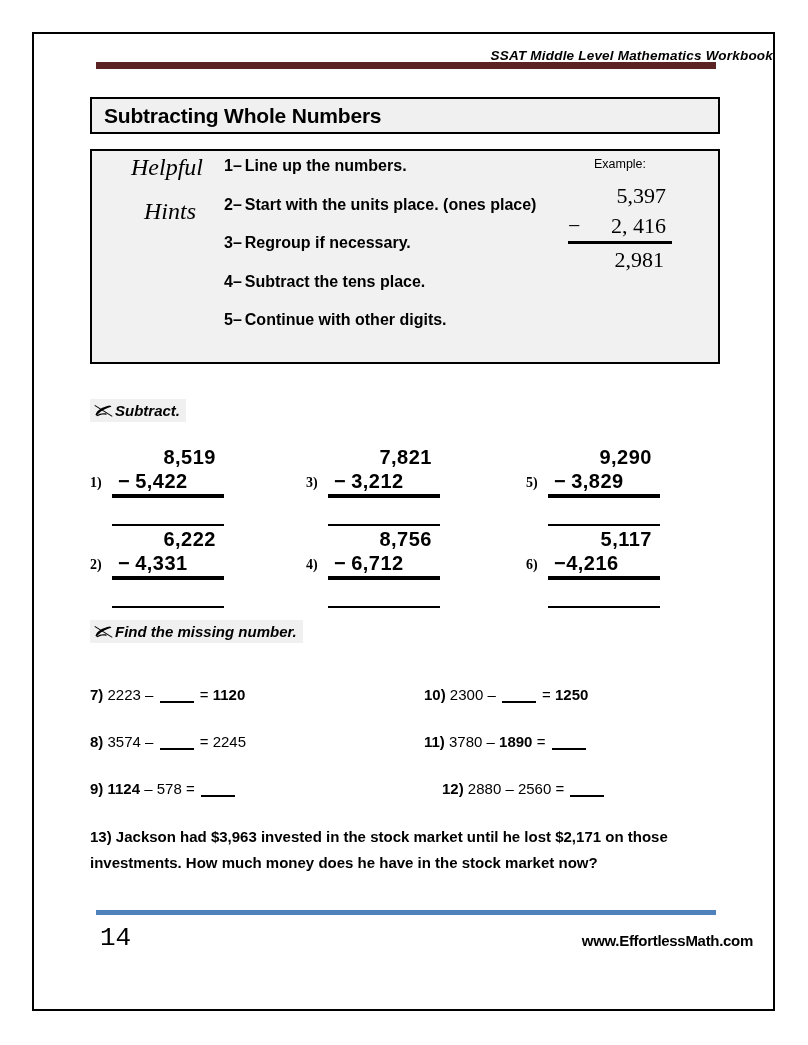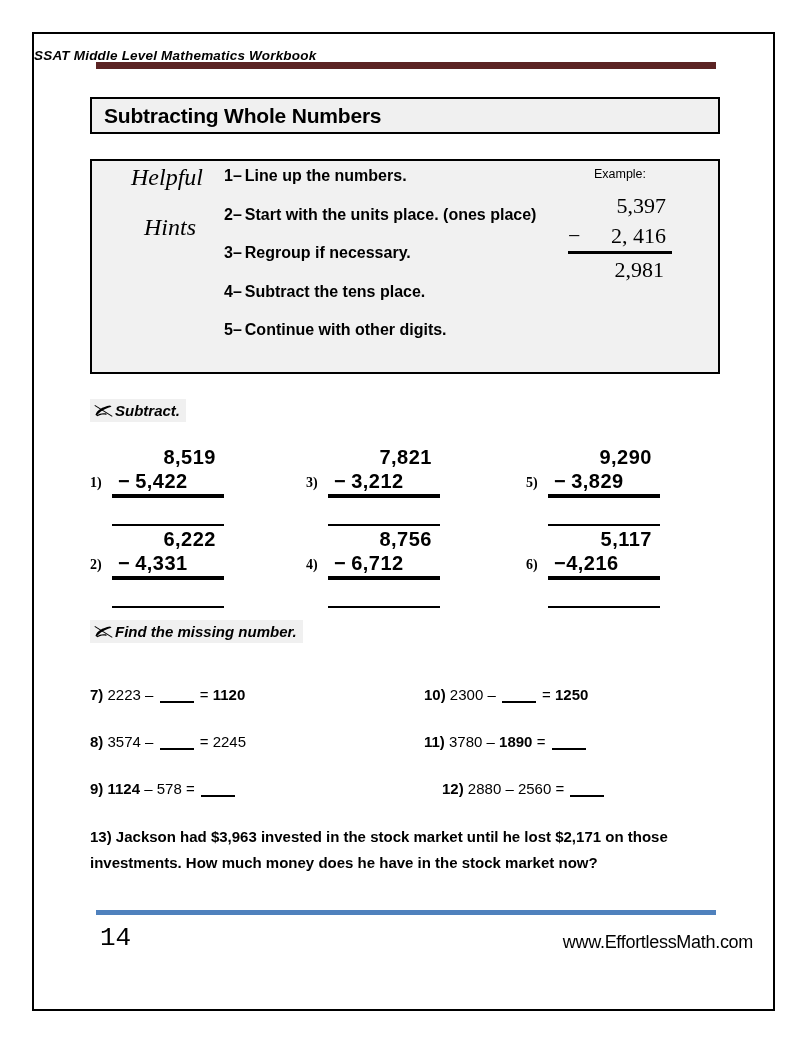--- a/index.html
+++ b/index.html
@@ -27,21 +27,21 @@
     box-sizing: border-box;
     background: #ffffff;
   }
 
   
   .running-head {
     position: absolute;
     left: 0;
     top: 14px;
     width: 100%;
-    text-align: left;
+    text-align: right;
     font-size: 13.5px;
     font-weight: bold;
     font-style: italic;
     letter-spacing: 0.2px;
   }
   .head-rule {
     position: absolute;
     left: 62px;
     top: 28px;
     width: 620px;
@@ -66,41 +66,41 @@
     font-size: 21px;
     font-weight: bold;
     padding-left: 12px;
     letter-spacing: -0.2px;
   }
 
   
   .hints-box {
     position: absolute;
     left: 56px;
-    top: 125px;
+    top: 115px;
     width: 630px;
     height: 215px;
     background: #f1f1f1;
     border: 2px solid #000000;
     box-sizing: border-box;
   }
   .hints-title {
     position: absolute;
     left: 10px;
     top: 4px;
     width: 130px;
     font-family: "Liberation Serif", serif;
     font-style: italic;
     font-size: 24px;
     text-align: center;
     line-height: 1.0;
   }
   .hints-title .word2 {
     display: block;
-    margin-top: 26px;
+    margin-top: 20px;
     margin-left: 6px;
   }
   .hints-steps {
     position: absolute;
     left: 132px;
     top: 6px;
     width: 300px;
   }
   .hint-row {
     font-size: 16px;
@@ -244,22 +244,22 @@
     position: absolute;
     left: 66px;
     top: 889px;
     font-family: Liberation Mono, monospace;
     font-size: 26px;
   }
   .site-url {
     position: absolute;
     right: 20px;
     top: 898px;
-    font-size: 18px;
-    font-weight: normal;
+    font-size: 15px;
+    font-weight: bold;
     letter-spacing: -0.3px;
   }
 </style>
 </head>
 <body>
 
 <div class="page-frame">
 
   <div class="running-head">SSAT Middle Level Mathematics Workbook</div>
   <div class="head-rule"></div>

